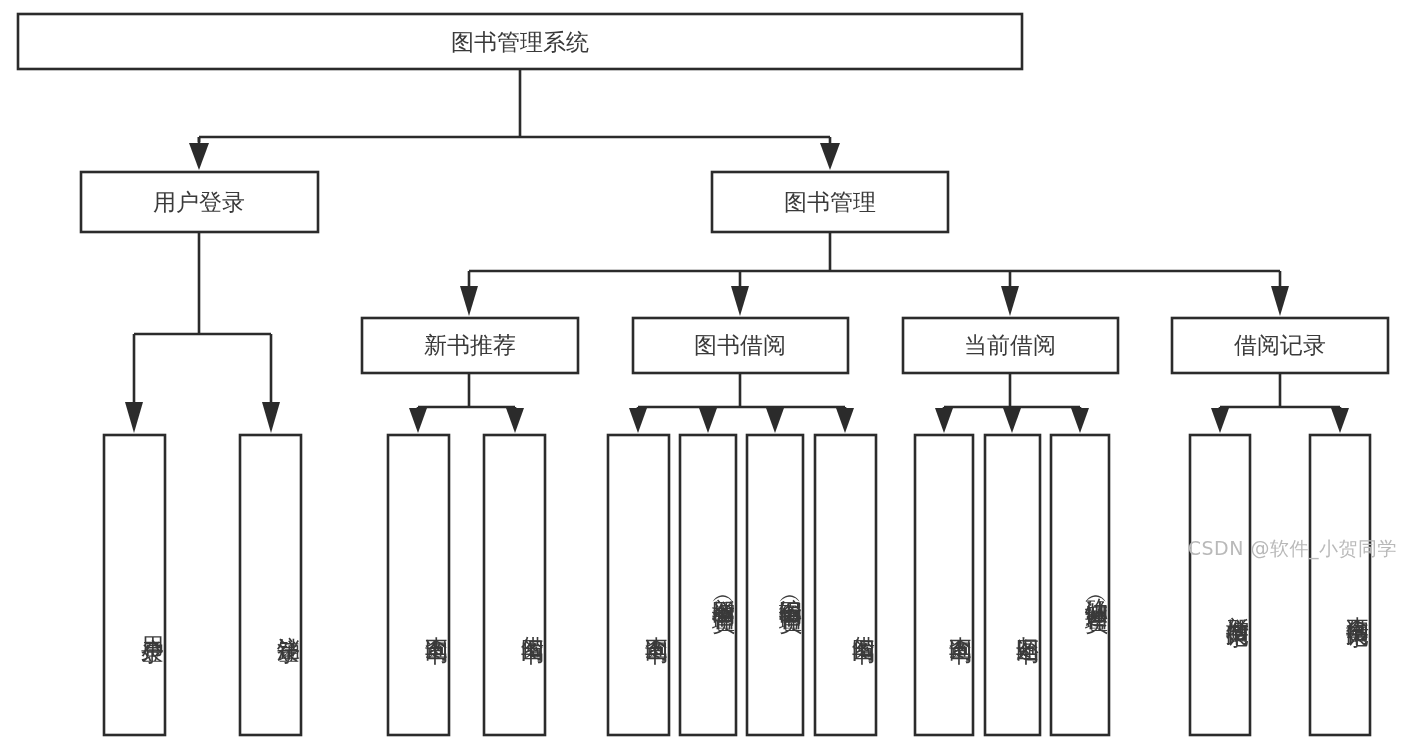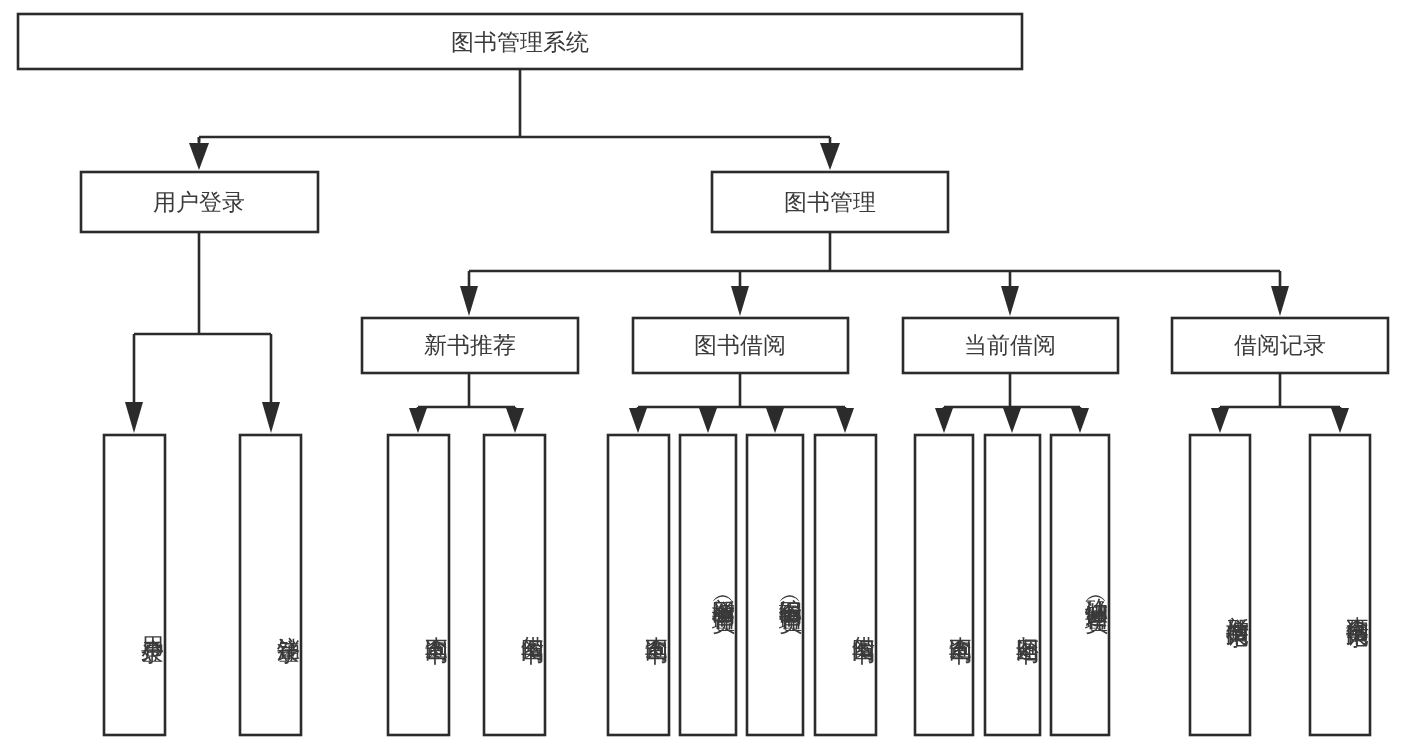--- a/index.html
+++ b/index.html
@@ -212,13 +212,14 @@
   <div class="vlabel" style="left:608px; top:508px; width:61px; height:227px;">查询图书</div>
   <div class="vlabel" style="left:680px; top:442px; width:56px; height:293px;">新增图书（管理员）</div>
   <div class="vlabel" style="left:747px; top:442px; width:56px; height:293px;">编辑图书（管理员）</div>
   <div class="vlabel" style="left:815px; top:508px; width:61px; height:227px;">借阅图书</div>
   <div class="vlabel" style="left:915px; top:508px; width:58px; height:227px;">查询图书</div>
   <div class="vlabel" style="left:985px; top:508px; width:55px; height:227px;">归还图书</div>
   <div class="vlabel" style="left:1051px; top:442px; width:58px; height:293px;">确认归还（管理员）</div>
   <div class="vlabel" style="left:1190px; top:472px; width:60px; height:263px;">新增借阅记录</div>
   <div class="vlabel" style="left:1310px; top:472px; width:60px; height:263px;">查询借阅记录</div>
 
+  <div id="watermark">CSDN @软件_小贺同学</div>
 </div>
 
 </body></html>

